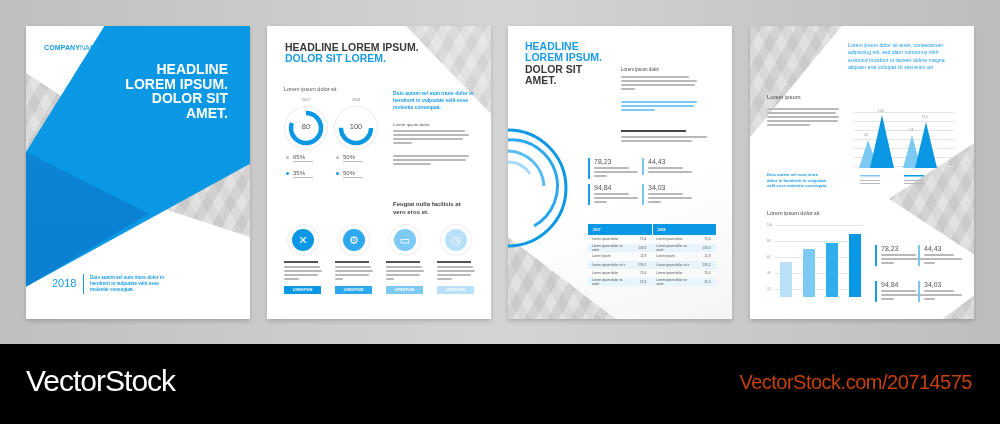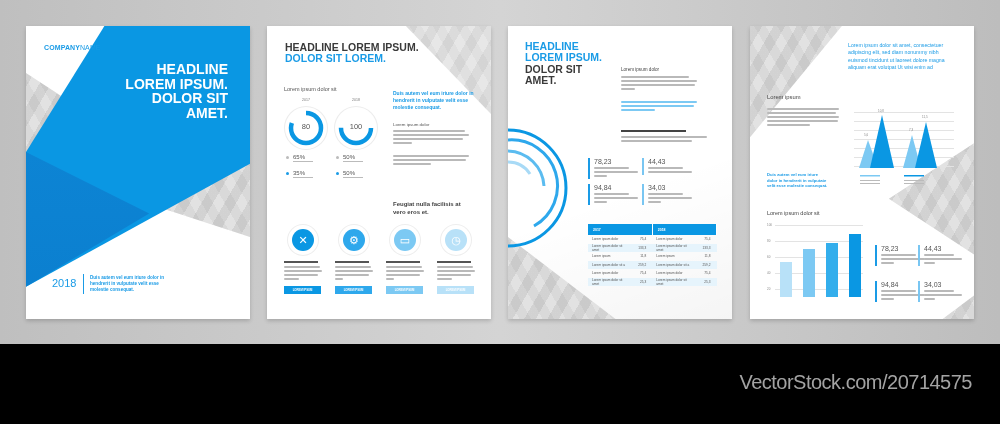--- a/index.html
+++ b/index.html
@@ -107,21 +107,21 @@
   .p4-quote { left: 98px; top: 16px; width: 110px; font-size: 5.2px; line-height: 7.4px; color: #1a9be6; }
   .p4-sub { left: 17px; top: 68px; font-size: 5.8px; color: #444; }
   .p4-para { left: 17px; top: 82px; width: 72px; }
   .p4-blue-note { left: 17px; top: 146px; width: 62px; font-size: 4.2px; line-height: 5.6px; font-weight: bold; color: #1a9be6; }
   .p4-chart2-title { left: 17px; top: 184px; font-size: 5.5px; color: #444; }
   .gridline { position: absolute; height: 1px; background: #e3e3e3; }
   .ytick { position: absolute; font-size: 3px; color: #888; }
   .bar { position: absolute; }
   .watermark { position: absolute; left: 0; top: 344px; width: 1000px; height: 80px; background: #000; }
   .wm-left { position: absolute; left: 26px; top: 20px; color: #fff; font-size: 30px; letter-spacing: -1px; }
-  .wm-right { position: absolute; right: 28px; top: 27px; color: #a3a3a3; font-size: 20px; letter-spacing: -0.5px; }
+  .wm-right { position: absolute; right: 28px; top: 27px; color: #c2410c; font-size: 20px; letter-spacing: -0.5px; }
 </style>
 </head>
 <body>
 
 <div class="page" id="p1">
   <div class="tri-gray p1-gray-left"></div>
   <div class="tri-gray p1-gray-right"></div>
   <div class="p1-blue"></div>
   <div class="p1-blue-dark"></div>
   <div class="abs p1-company"><span>COMPANY</span><span class="light">NAME</span></div>
@@ -413,14 +413,15 @@
     </div>
   <div class="kpi light" style="left:168px; top:255px; width:44px;">
       <div class="kpi-val">34,03</div>
       <div class="tiny-line" style="width:80%"></div>
       <div class="tiny-line" style="width:100%"></div>
       <div class="tiny-line" style="width:30%"></div>
     </div>
 </div>
 
 <div class="watermark">
+  <div class="wm-left">VectorStock</div>
   <div class="wm-right">VectorStock.com/20714575</div>
 </div>
 
 </body></html>

